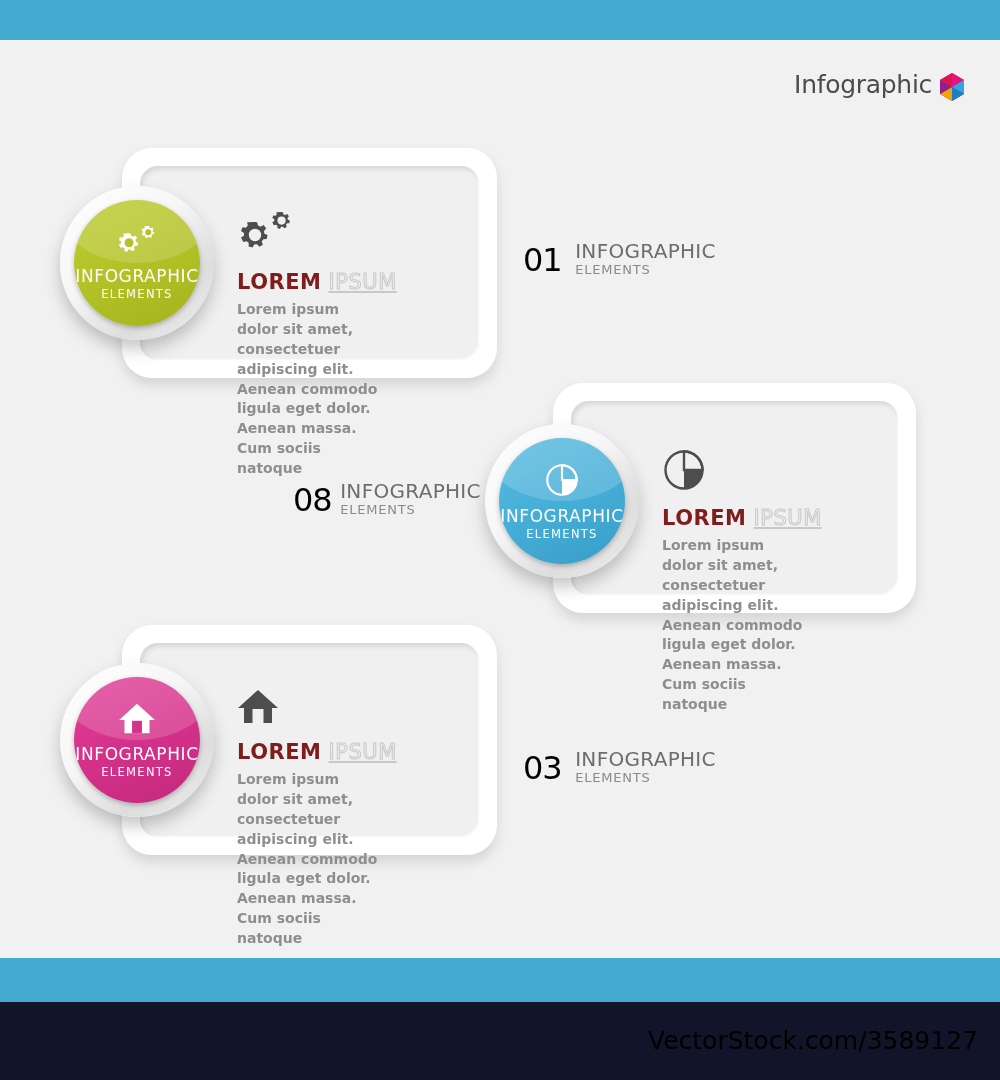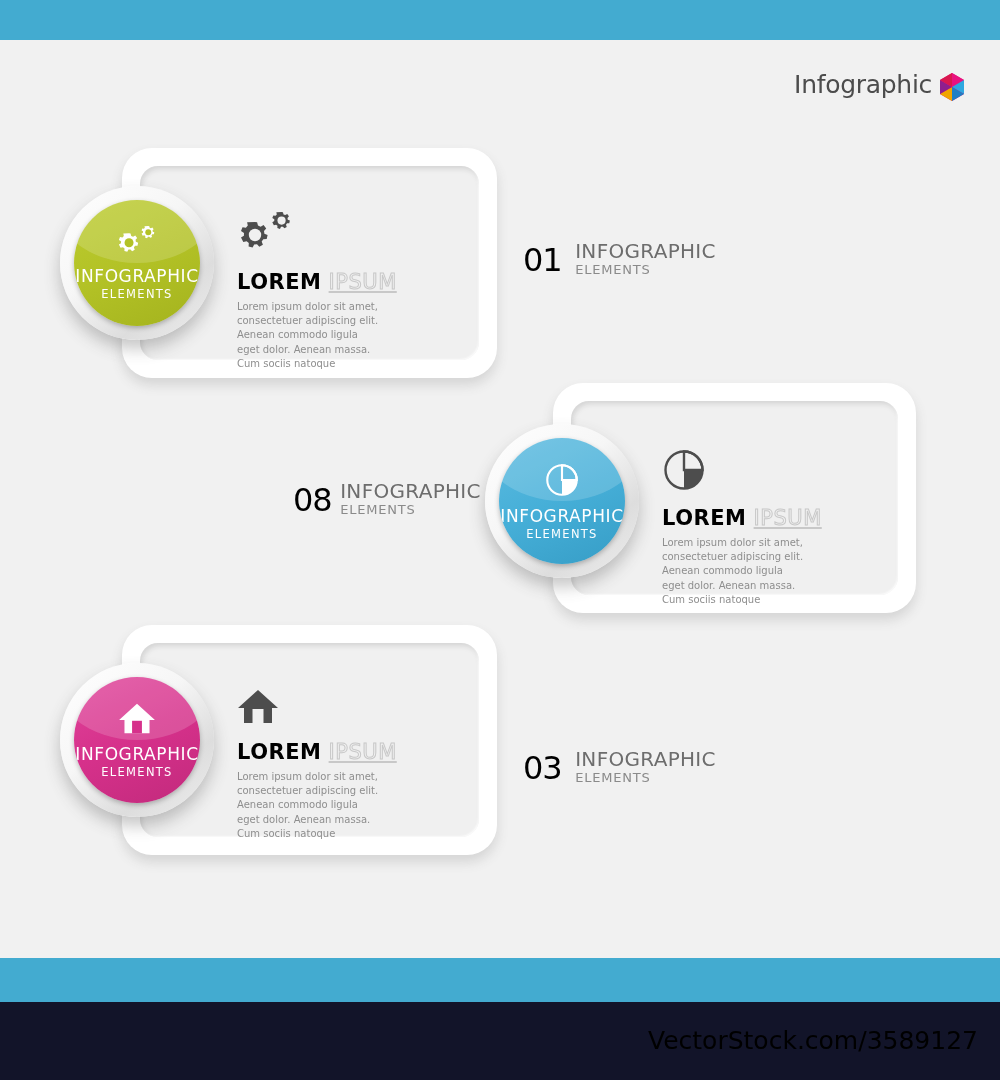--- a/index.html
+++ b/index.html
@@ -96,30 +96,31 @@
     box-shadow: inset 2px 3px 5px rgba(120,120,120,0.22),
                 inset -1px -1px 2px rgba(255,255,255,0.9);
   }
 
   .card-content { position: absolute; text-align: left; }
   .card-icon { margin-bottom: 10px; }
   .lorem-title {
     font-size: 21px; letter-spacing: 0.5px; white-space: nowrap;
     font-family: "DejaVu Sans", sans-serif;
   }
-  .lorem-title .solid { font-weight: 700; color: #000000; }
+  .lorem-title .solid { font-weight: 700; color: #7f1d1d; }
   .lorem-title .ghost {
     font-weight: 400; color: transparent; text-decoration: underline;
     -webkit-text-stroke: 1px #c8c8c8;
   }
   .lorem-body {
     margin-top: 6px;
-    font-size: 10px; line-height: 1.42; color: #8e8e8e;
+    font-size: 14px; line-height: 1.42; color: #8e8e8e;
     width: 145px;
     font-family: "DejaVu Sans", sans-serif;
+    font-weight: bold;
   }
 
   
   .badge {
     position: absolute;
     border-radius: 50%;
     background: linear-gradient(140deg,#ffffff 0%,#f6f6f6 42%,#dddddd 72%,#eeeeee 100%);
     box-shadow: 0 9px 16px rgba(70,70,70,0.30);
     padding: 14px;
   }

